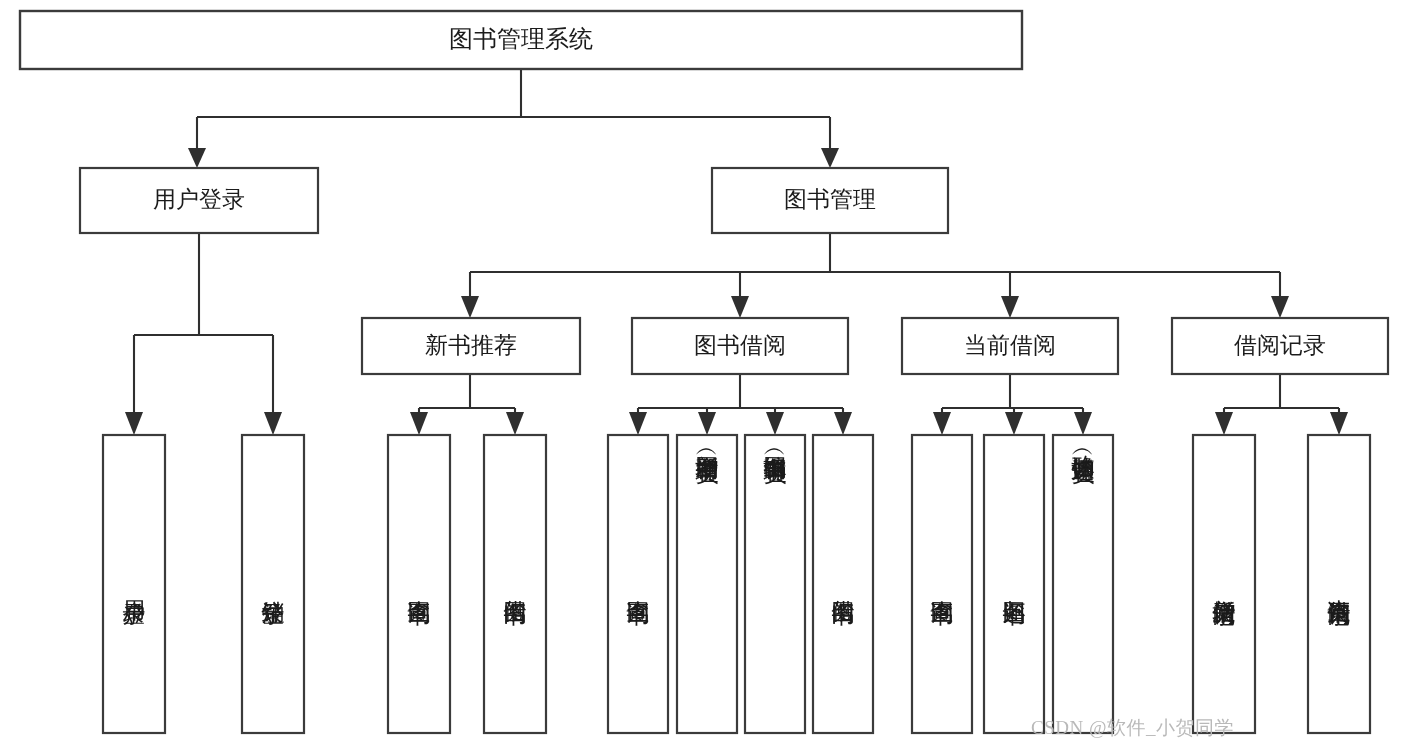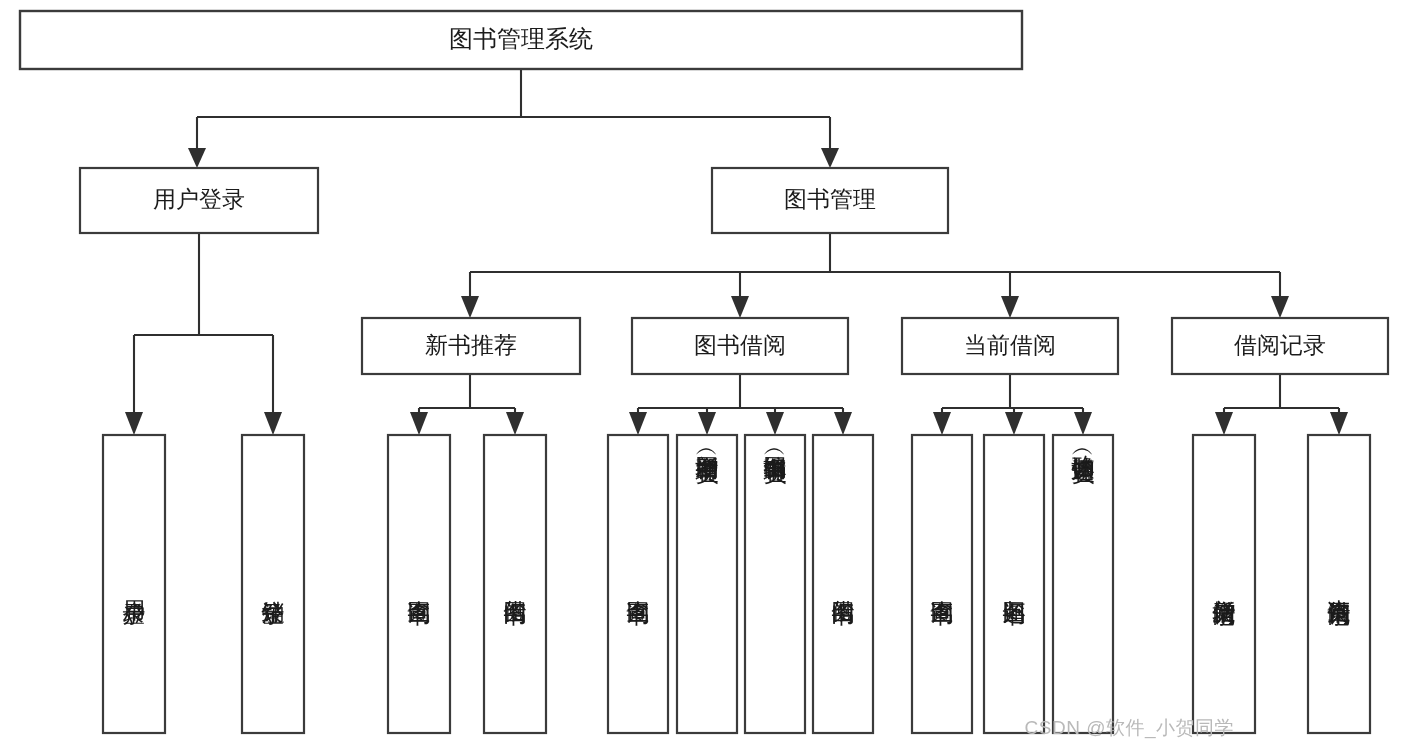--- a/index.html
+++ b/index.html
@@ -77,21 +77,21 @@
     line-height: 1.08;
     color: #1b1b1b;
     letter-spacing: 1px;
     text-align: center;
     white-space: nowrap;
   }
   .watermark {
     position: absolute;
     right: 6px;
     bottom: 6px;
-    font-family: Liberation Sans, sans-serif;
+    font-family: Liberation Serif, serif;
     font-size: 19px;
     color: #b9b9b9;
     letter-spacing: 0.5px;
     user-select: none;
     margin-left: 24px;
   }
 </style>
 </head>
 <body>
 

